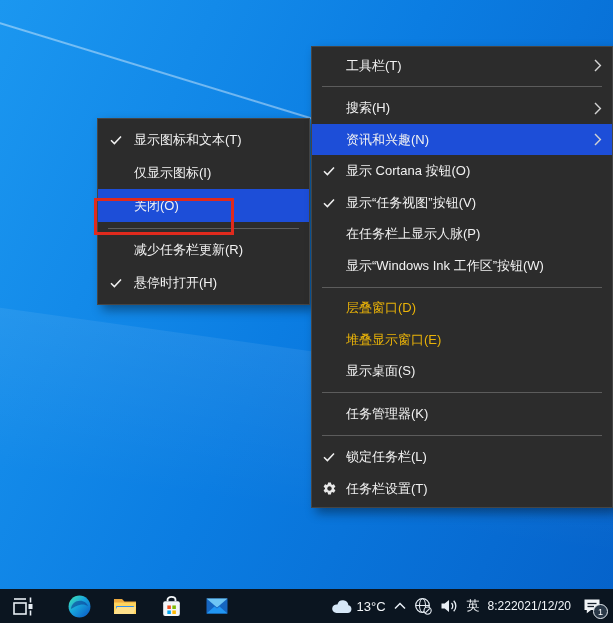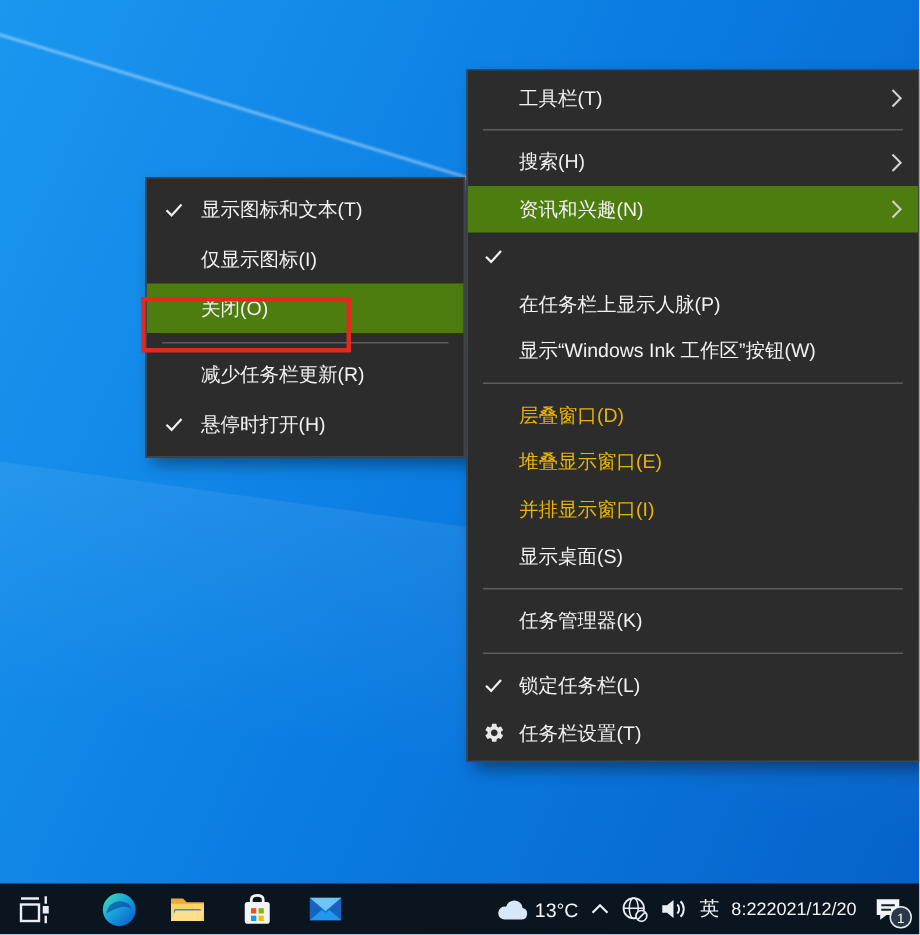--- a/index.html
+++ b/index.html
@@ -36,21 +36,21 @@
 
   
   .menu { position:absolute; background:#2c2c2c; border:1px solid #454545;
     box-shadow:5px 5px 10px rgba(0,0,0,.4); display:flex; flex-direction:column;
     justify-content:space-between; z-index:8; }
   .main-menu { left:311px; top:46px; width:302px; height:462px; padding:3px 0; }
   .sub-menu  { left:97px;  top:118px; width:213px; height:187px; padding:4px 0; }
   .menu-row { display:flex; align-items:center; height:31px; flex:0 0 auto;
     padding-right:6px; }
   .sub-menu .menu-row { height:33px; }
-  .menu-row.hl { background:#4d7c0f; }
+  .menu-row.hl { background:#1d4ed8; }
   .gutter { width:34px; display:flex; align-items:center; justify-content:center;
     flex:0 0 auto; }
   .sub-menu .gutter { width:36px; }
   .mlabel { flex:1; font-size:13px; color:#f2f2f2; white-space:nowrap; }
   .menu-row.dis .mlabel { color:#eab308; }
   .arrow { flex:0 0 auto; margin-right:4px; display:flex; }
   .menu-sep { height:1px; background:#5c5c5c; margin:5px 10px; flex:0 0 auto; }
 
   
   .red-box { position:absolute; left:94px; top:198px; width:140px; height:37px;
@@ -125,41 +125,46 @@
             <path d="M1 1l5.4 5.5L1 12" stroke="#d2d2d2" stroke-width="1.4" fill="none"></path>
           </svg>
       </span>
     </div>
     <div class="menu-row">
       <span class="gutter">
         <svg width="12" height="10" viewBox="0 0 12 10">
             <path d="M1 5.2 4.4 8.6 11 1.4" stroke="#f0f0f0" stroke-width="1.5" fill="none"></path>
           </svg>
       </span>
+      <span class="mlabel">显示 Cortana 按钮(O)</span>
+    </div>
+    <div class="menu-row">
+      <span class="gutter">
+        <svg width="12" height="10" viewBox="0 0 12 10">
+            <path d="M1 5.2 4.4 8.6 11 1.4" stroke="#f0f0f0" stroke-width="1.5" fill="none"></path>
+          </svg>
+      </span>
+      <span class="mlabel">显示“任务视图”按钮(V)</span>
     </div>
     <div class="menu-row">
       <span class="gutter"></span>
       <span class="mlabel">在任务栏上显示人脉(P)</span>
     </div>
     <div class="menu-row">
       <span class="gutter"></span>
       <span class="mlabel">显示“Windows Ink 工作区”按钮(W)</span>
     </div>
     <div class="menu-sep"></div>
     <div class="menu-row dis">
       <span class="gutter"></span>
       <span class="mlabel">层叠窗口(D)</span>
     </div>
     <div class="menu-row dis">
       <span class="gutter"></span>
       <span class="mlabel">堆叠显示窗口(E)</span>
-    </div>
-    <div class="menu-row dis">
-      <span class="gutter"></span>
-      <span class="mlabel">并排显示窗口(I)</span>
     </div>
     <div class="menu-row">
       <span class="gutter"></span>
       <span class="mlabel">显示桌面(S)</span>
     </div>
     <div class="menu-sep"></div>
     <div class="menu-row">
       <span class="gutter"></span>
       <span class="mlabel">任务管理器(K)</span>
     </div>

